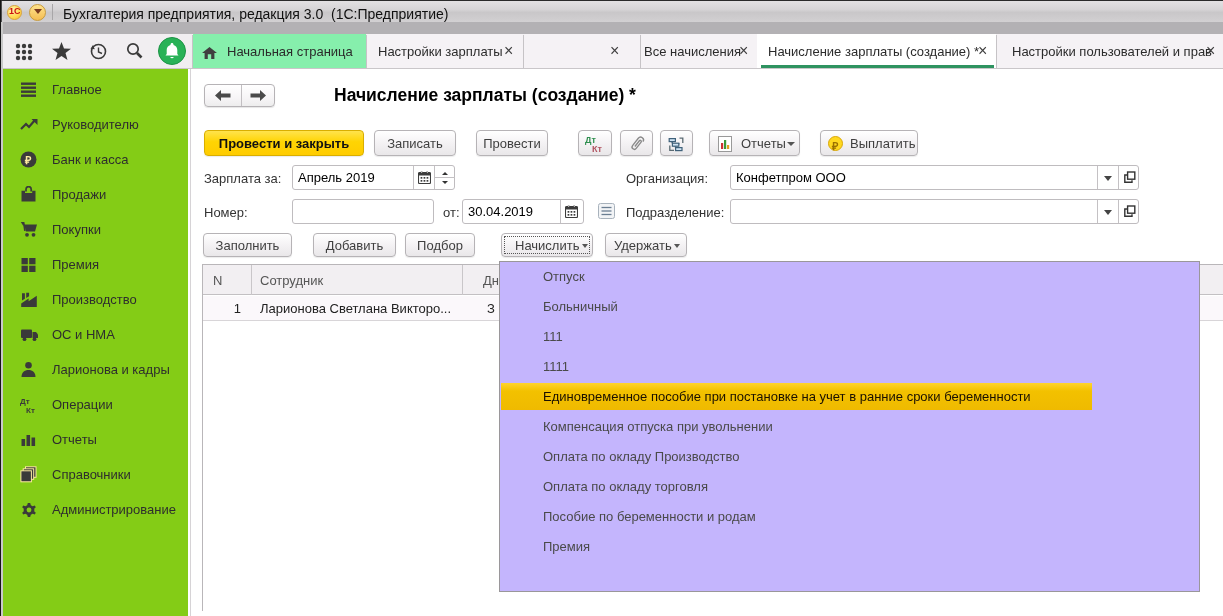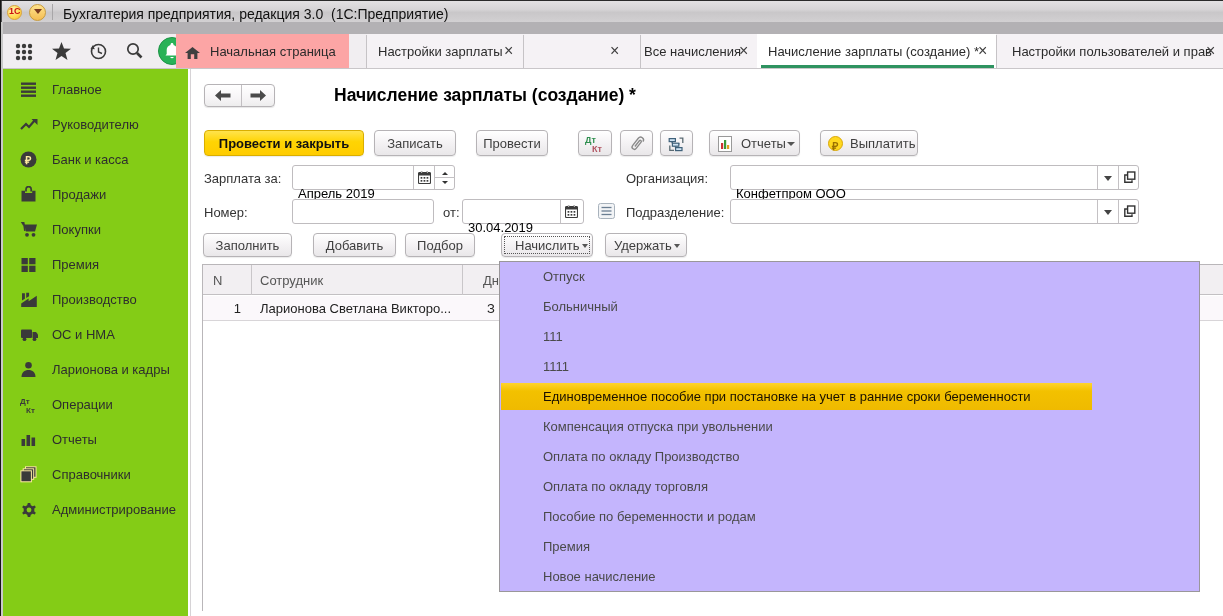--- a/index.html
+++ b/index.html
@@ -22,21 +22,21 @@
 #sidebar .item span { position:absolute; left:52px; top:4px; font-size:13px; color:#2e2e2e; white-space:nowrap; }
 #sidebar .item svg { position:absolute; left:20px; top:3px; }
 #vline { left:190px; top:69px; width:1px; height:547px; background:#d6d3d6; }
 
 .lbl { position:absolute; font-size:13px; color:#333; white-space:nowrap; }
 .btn { position:absolute; height:26px; background:linear-gradient(180deg,#ffffff 0%,#f4f2f4 50%,#e9e7e9 100%);
   border:1px solid #b6b3b6; border-radius:4px; font-size:13px; color:#3f3f3f; text-align:center;
   box-shadow:0 1px 1px rgba(0,0,0,0.08); white-space:nowrap; }
 .btn .c { position:absolute; left:0; right:0; top:5px; }
 .input { position:absolute; background:#fff; border:1px solid #bfbcbf; border-radius:3px; font-size:13px; color:#000; }
-.input .t { position:absolute; left:5px; top:4px; white-space:nowrap;margin-top:16px; }
+.input .t { position:absolute; left:5px; top:4px; white-space:nowrap; }
 .dd { position:absolute; left:43px; height:30px; line-height:30px; font-size:13px; color:#4a4a4a; white-space:nowrap; }
 </style>
 </head>
 <body>
 <div id="titlebar" class="abs">
     <div class="ledge"></div>
   <div class="abs" style="left:7px;top:4px;width:15px;height:15px;border-radius:50%;background:radial-gradient(circle at 35% 30%,#fff3b0,#ffd84e 60%,#f3b83a);border:1px solid #d9a43a;"></div>
   <div class="abs" style="left:9px;top:5px;font-size:9px;font-weight:bold;color:#cc1111;">1С</div>
   <div class="abs" style="left:29px;top:3px;width:17px;height:17px;border-radius:50%;background:linear-gradient(180deg,#ffe38d,#f4bc52);border:1px solid #c89b3c;"></div>
   <div class="abs" style="left:33.5px;top:8px;width:0;height:0;border-left:4px solid transparent;border-right:4px solid transparent;border-top:5px solid #7a3a20;"></div>
@@ -69,21 +69,21 @@
   <svg class="abs" style="left:126px;top:8px;" width="17" height="17" viewBox="0 0 17 17">
       <circle cx="7" cy="7" r="5.2" fill="none" stroke="#3a3a3a" stroke-width="1.7"></circle>
       <path d="M11 11 L15.5 15.5" stroke="#3a3a3a" stroke-width="2.6"></path>
     </svg>
   <div class="abs" style="left:158px;top:3px;width:28px;height:28px;border-radius:50%;background:#29b257;border:1px solid #1d9346;"></div>
   <svg class="abs" style="left:165px;top:9px;" width="14" height="16" viewBox="0 0 14 16">
       <path d="M7 0 C7.8 0 8.5 0.6 8.5 1.5 L8.5 2 C10.8 2.6 12.3 4.6 12.3 7 L12.3 11 L13.5 12.5 L0.5 12.5 L1.7 11 L1.7 7 C1.7 4.6 3.2 2.6 5.5 2 L5.5 1.5 C5.5 0.6 6.2 0 7 0 Z" fill="#fff"></path>
       <path d="M5.2 14 A1.9 1.9 0 0 0 8.8 14 Z" fill="#fff"></path>
     </svg>
   <div class="tabsep" style="left:192px;"></div>
-  <div class="tab" style="left:176px;width:173px;background:#fca5a5;">
+  <div class="tab" style="left:193px;width:173px;background:#86efac;">
     <svg class="abs" style="left:9px;top:13px;" width="15" height="12" viewBox="0 0 15 12">
         <path d="M7.5 0 L15 6 L12.4 6 L12.4 12 L9.2 12 L9.2 7.2 L5.8 7.2 L5.8 12 L2.6 12 L2.6 6 L0 6 Z" fill="#3f3f3f"></path>
       </svg>
     <span class="txt" style="left:34px;">Начальная страница</span>
   </div>
   <div class="tabsep" style="left:366px;"></div>
   <div class="tab" style="left:367px;width:156px;background:#f5f2f5;">
       <span class="txt" style="left:11px;">Настройки зарплаты</span>
       <span class="x" style="left:137px;">×</span>
     </div>
@@ -407,14 +407,13 @@
   <div class="dd" style="top:30px;">Больничный</div>
   <div class="dd" style="top:60px;">111</div>
   <div class="dd" style="top:90px;">1111</div>
   <div class="abs" style="left:1px;top:121px;width:591px;height:27px;background:linear-gradient(180deg,#ffd42e 0%,#f3c100 30%,#efba00 100%);"></div>
   <div class="dd" style="top:120px;color:#1a1000;">Единовременное пособие при постановке на учет в ранние сроки беременности</div>
   <div class="dd" style="top:150px;">Компенсация отпуска при увольнении</div>
   <div class="dd" style="top:180px;">Оплата по окладу Производство</div>
   <div class="dd" style="top:210px;">Оплата по окладу торговля</div>
   <div class="dd" style="top:240px;">Пособие по беременности и родам</div>
   <div class="dd" style="top:270px;">Премия</div>
-  <div class="dd" style="top:300px;">Новое начисление</div>
 </div>
 
 </body></html>

